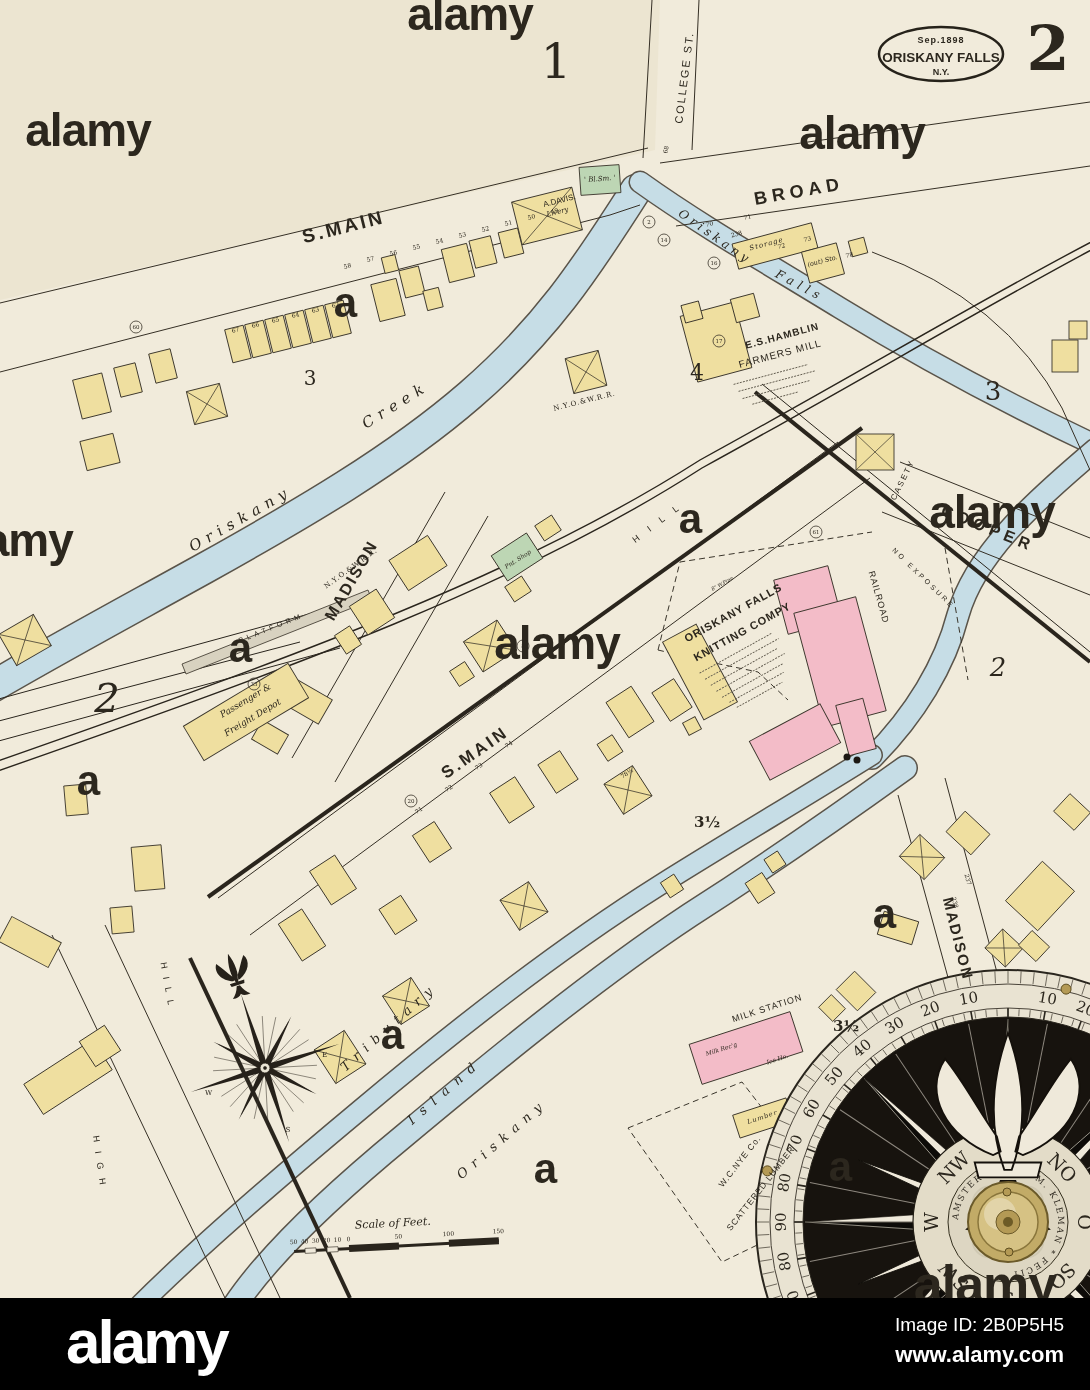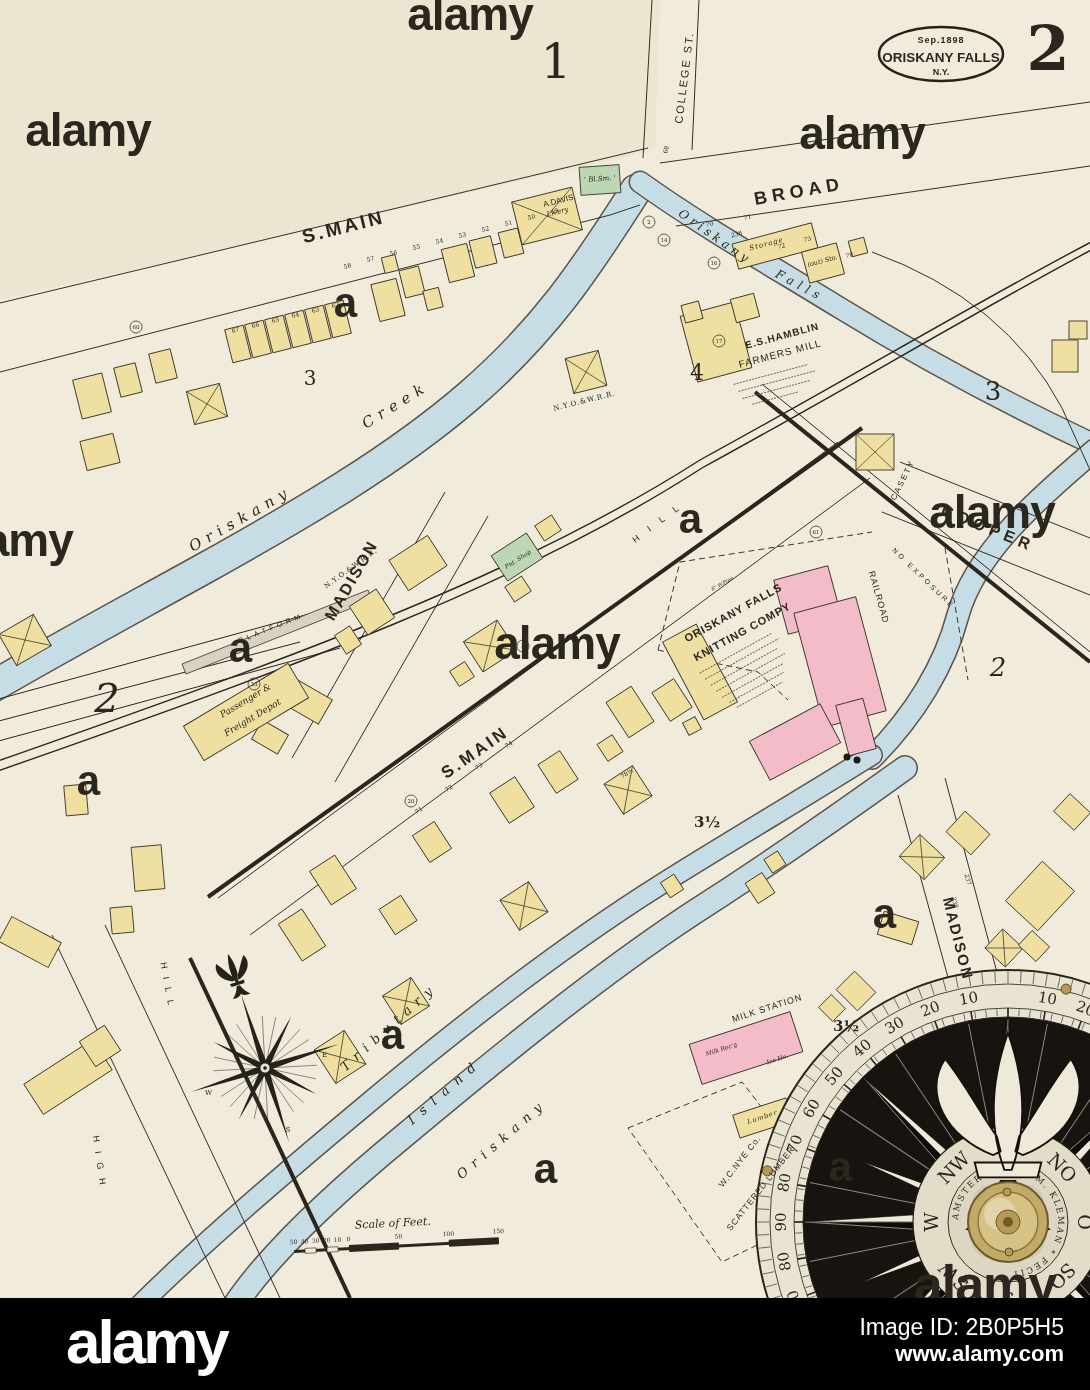--- a/index.html
+++ b/index.html
@@ -6,22 +6,22 @@
   .stage{position:relative;width:1090px;height:1390px;background:#f1ebdb;overflow:hidden;
          font-family:"Liberation Sans",sans-serif;}
   svg{display:block;}
   text{fill:#2c271e;}
   .f-sans{font-family:"Liberation Sans",sans-serif;}
   .f-serif{font-family:"DejaVu Serif",serif;}
   .footer{position:absolute;left:0;top:1298px;width:1090px;height:92px;background:#000;}
   .footer .logo{position:absolute;left:66px;top:8px;color:#fff;font-size:62px;font-weight:bold;
                 letter-spacing:-3px;font-family:"Liberation Sans",sans-serif;}
   .footer .meta{position:absolute;right:26px;top:16px;text-align:right;color:#fff;}
-  .footer .meta .id{font-size:23px;}
-  .footer .meta .url{font-size:22px;font-weight:bold;}
+  .footer .meta .id{font-size:19px;}
+  .footer .meta .url{font-size:22px;font-weight:bold;margin-top:6px;}
 </style>
 </head>
 <body>
 
 <div class="stage">
 <svg id="map" width="1090" height="1298" viewBox="0 0 1090 1298">
   <rect x="0" y="0" width="1090" height="1298" fill="#f1ebdb"></rect>
   <polygon points="0,0 660,0 655,150 0,300" fill="#ece5d1"></polygon>
 
   <g id="creeks" fill="none" stroke-linecap="round">

